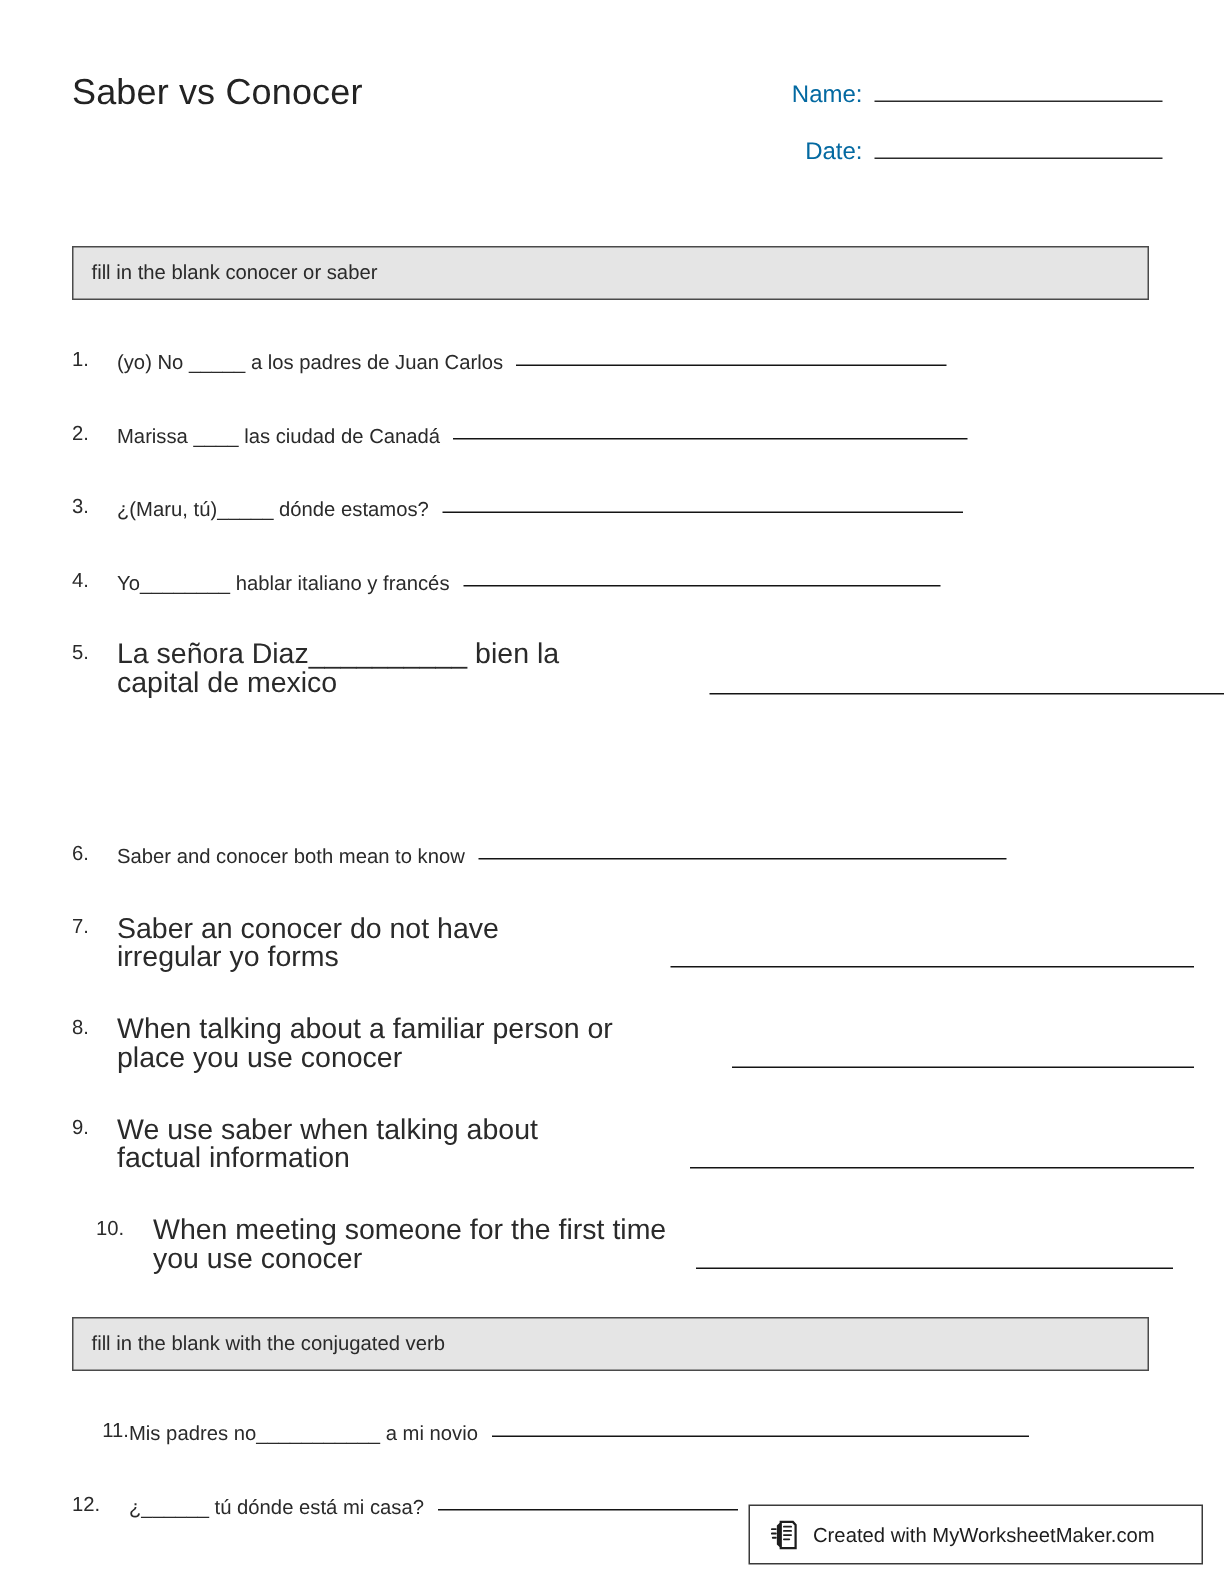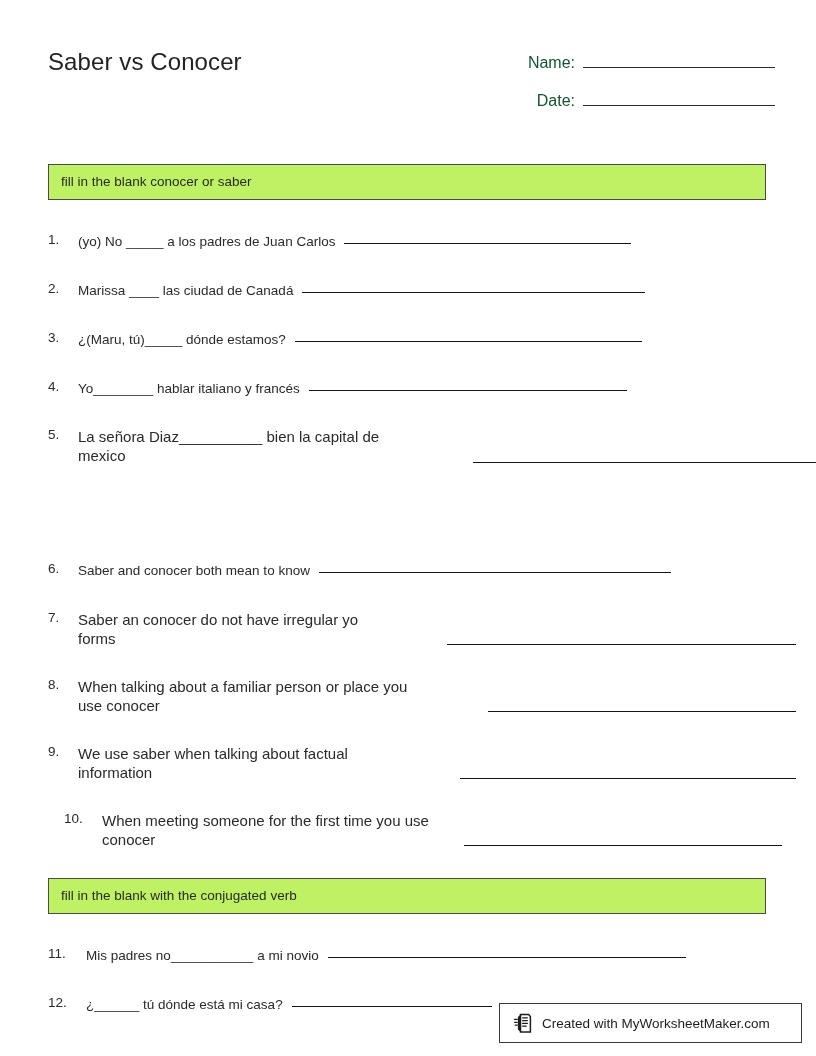--- a/index.html
+++ b/index.html
@@ -46,40 +46,40 @@
     width: 270px;
   }
   .nd-row {
     display: flex;
     align-items: baseline;
     justify-content: flex-end;
     height: 38px;
   }
   .nd-label {
     font-size: 16px;
-    color: #14532d;
+    color: #0369a1;
     padding-right: 8px;
     white-space: nowrap;
   }
   .nd-line {
     display: block;
     width: 192px;
     border-bottom: 1.4px solid #2b2b2b;
     height: 17px;
   }
 
   
   .section-box {
     position: absolute;
     left: 48px;
     width: 718px;
     height: 36px;
     box-sizing: border-box;
     border: 1.3px solid #4a4a4a;
-    background: #bef264;
+    background: #e5e5e5;
     display: flex;
     align-items: center;
     padding-left: 12px;
     text-align: right;
   }
   .section-box-label {
     font-size: 13.5px;
     color: #2a2a2a;
     line-height: 1;
   }
@@ -105,21 +105,21 @@
     top: 0;
     width: 690px;
   }
   .q-text {
     font-size: 13.5px;
     color: #2a2a2a;
     line-height: 19px;
     display: inline;
   }
   .q-text-block {
-    font-size: 15px;
+    font-size: 19px;
     color: #2a2a2a;
     line-height: 19px;
     width: 360px;
   }
   
   .answer-rule-inline {
     display: inline-block;
     vertical-align: 2px;
     border-bottom: 1.8px solid #141414;
     margin-left: 9px;
@@ -257,21 +257,21 @@
       <div class="q-text-block" style="width:360px;">When meeting someone for the first time you use conocer</div>
       <span class="answer-rule-abs" style="left:362px; top:34px; width:318px;"></span>
     </div>
   </div>
 
   <div class="section-box" style="top:878px;">
     <span class="section-box-label">fill in the blank with the conjugated verb</span>
   </div>
 
   <div class="question" style="top:946px;">
-    <span class="q-num" style="width:38px;">11.</span>
+    <span class="q-num" style="width:38px;text-align:right;">11.</span>
     <div class="q-body" style="left:38px;">
       <span class="q-text">Mis padres no___________ a mi novio</span><span class="answer-rule-inline" style="width:358px;"></span>
     </div>
   </div>
 
   <div class="question" style="top:995px;">
     <span class="q-num" style="width:38px;">12.</span>
     <div class="q-body" style="left:38px;">
       <span class="q-text">¿______ tú dónde está mi casa?</span><span class="answer-rule-inline" style="width:200px;"></span>
     </div>

